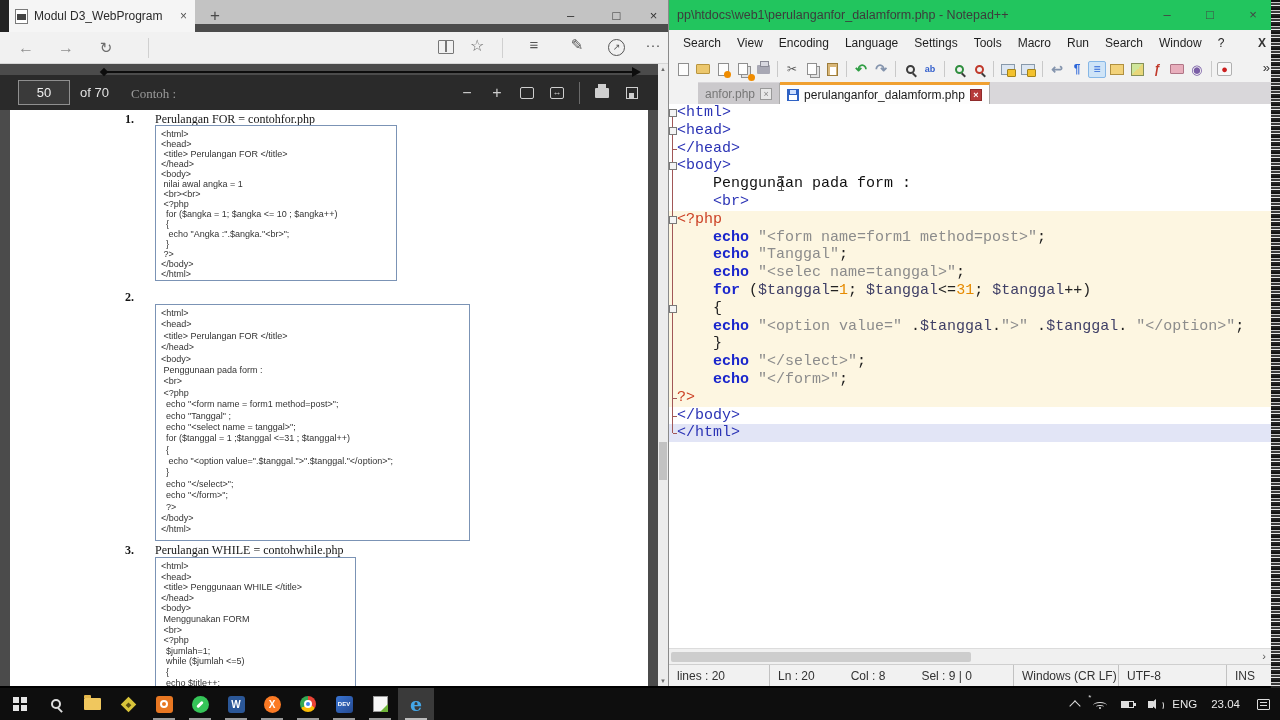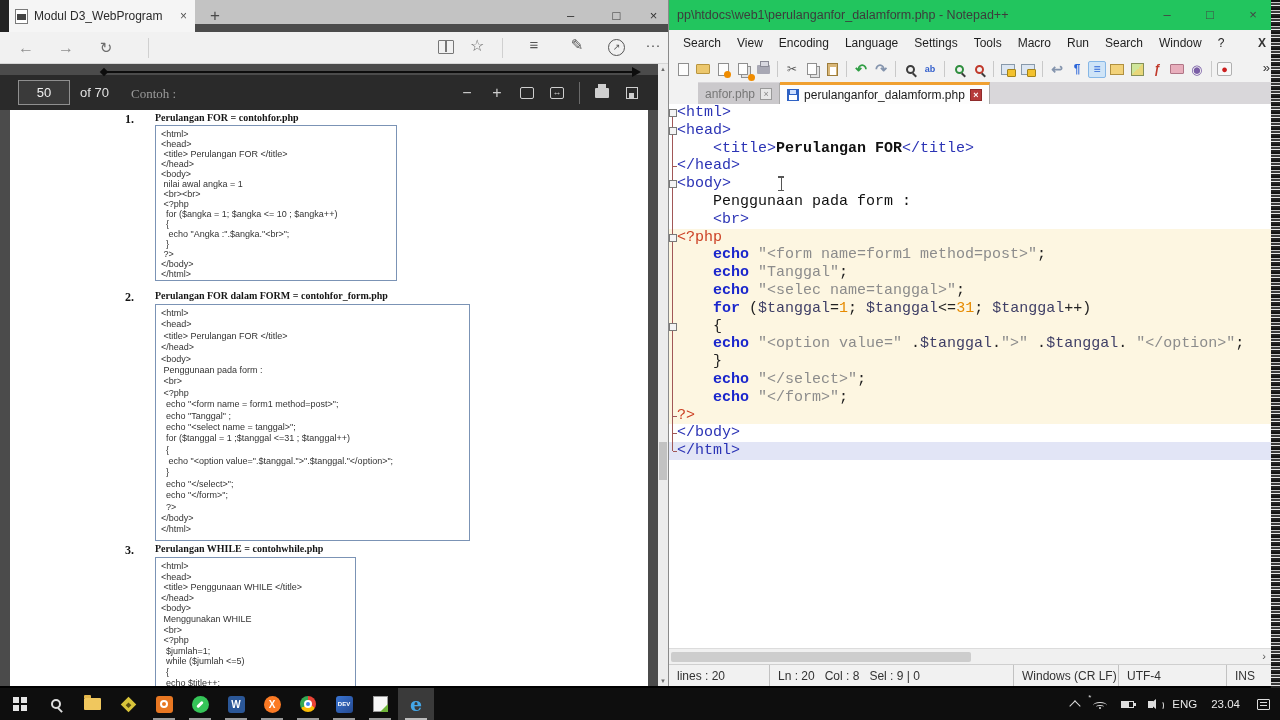--- a/index.html
+++ b/index.html
@@ -52,21 +52,21 @@
   .pdf-tools{position:absolute;right:18px;top:0;height:35px;display:flex;align-items:center;gap:14px;}
   .pdf-ti{color:#cfcfcf;font-size:16px;min-width:16px;text-align:center;display:flex;align-items:center;justify-content:center;}
   .pb-box{width:14px;height:12px;border:1.5px solid #cfcfcf;border-radius:2px;font-size:9px;line-height:9px;}
   .pb-print{width:14px;height:10px;background:#cfcfcf;position:relative;border-radius:1px;}
   .pb-print::before{content:"";position:absolute;left:3px;top:-4px;width:8px;height:4px;background:#cfcfcf;}
   .pb-save{width:12px;height:12px;border:1.5px solid #cfcfcf;position:relative;}
   .pb-save::after{content:"";position:absolute;left:2px;bottom:0;width:5px;height:5px;background:#cfcfcf;}
   .pdf-sep{width:1px;height:22px;background:#6a6a6a;}
   .pdf-page{position:absolute;left:10px;top:46px;width:638px;height:576px;background:#fff;overflow:hidden;}
   .p-item-num{position:absolute;font-family:"Liberation Serif",serif;font-weight:bold;font-size:12px;color:#151515;}
-  .p-item-h{position:absolute;font-family:"Liberation Serif",serif;font-weight:bold;font-size:10px;color:#151515;white-space:nowrap;}
+  .p-item-h{position:absolute;font-family:"Liberation Serif",serif;font-weight:normal;font-size:12px;color:#151515;white-space:nowrap;}
   .p-box{position:absolute;border:1px solid #7b93b5;background:#fff;padding:3px 5px;overflow:hidden;}
   .p-box div{white-space:pre;font-size:9px;color:#333;font-family:"Liberation Sans",sans-serif;}
   .e-scroll{position:absolute;right:0;top:0;width:10px;height:622px;background:#ececec;}
   .e-scr-ar{position:absolute;left:0;width:10px;height:10px;color:#6c6c6c;font-size:6px;text-align:center;line-height:10px;}
   .e-thumb{position:absolute;left:1px;top:378px;width:8px;height:38px;background:#c2c2c2;}
 
   
   #npp{left:668px;top:0;width:612px;height:686px;background:#f2f2f2;border-left:1px solid #8a8a8a;}
   .n-title{position:absolute;left:0;top:0;width:100%;height:30px;background:#22c55e;}
   .n-title-t{position:absolute;left:8px;top:0;line-height:30px;font-size:12.5px;color:#3c3c3c;white-space:nowrap;}
@@ -264,21 +264,20 @@
             <div style="height: 10px; line-height: 10px;"> &lt;?php</div>
             <div style="height: 10px; line-height: 10px;">  for ($angka = 1; $angka &lt;= 10 ; $angka++)</div>
             <div style="height: 10px; line-height: 10px;">  {</div>
             <div style="height: 10px; line-height: 10px;">   echo "Angka :".$angka."&lt;br&gt;";</div>
             <div style="height: 10px; line-height: 10px;">  }</div>
             <div style="height: 10px; line-height: 10px;"> ?&gt;</div>
             <div style="height: 10px; line-height: 10px;">&lt;/body&gt;</div>
             <div style="height: 10px; line-height: 10px;">&lt;/html&gt;</div>
           </div>
           <div class="p-item-num" style="left: 115px; top: 180px;">2.</div>
-          <div class="p-item-h" style="left: 145px; top: 180px;">Perulangan FOR dalam FORM = contohfor_form.php</div>
           <div class="p-box" style="left: 145px; top: 194px; width: 315px; height: 237px;">
             <div style="height: 11.4px; line-height: 11.4px;">&lt;html&gt;</div>
             <div style="height: 11.4px; line-height: 11.4px;">&lt;head&gt;</div>
             <div style="height: 11.4px; line-height: 11.4px;"> &lt;title&gt; Perulangan FOR &lt;/title&gt;</div>
             <div style="height: 11.4px; line-height: 11.4px;">&lt;/head&gt;</div>
             <div style="height: 11.4px; line-height: 11.4px;">&lt;body&gt;</div>
             <div style="height: 11.4px; line-height: 11.4px;"> Penggunaan pada form :</div>
             <div style="height: 11.4px; line-height: 11.4px;"> &lt;br&gt;</div>
             <div style="height: 11.4px; line-height: 11.4px;"> &lt;?php</div>
             <div style="height: 11.4px; line-height: 11.4px;">  echo "&lt;form name = form1 method=post&gt;";</div>
@@ -295,21 +294,21 @@
             <div style="height: 11.4px; line-height: 11.4px;">&lt;/html&gt;</div>
           </div>
           <div class="p-item-num" style="left: 115px; top: 433px;">3.</div>
           <div class="p-item-h" style="left: 145px; top: 433px;">Perulangan WHILE = contohwhile.php</div>
           <div class="p-box" style="left: 145px; top: 447px; width: 201px; height: 200px;">
             <div style="height: 10.6px; line-height: 10.6px;">&lt;html&gt;</div>
             <div style="height: 10.6px; line-height: 10.6px;">&lt;head&gt;</div>
             <div style="height: 10.6px; line-height: 10.6px;"> &lt;title&gt; Penggunaan WHILE &lt;/title&gt;</div>
             <div style="height: 10.6px; line-height: 10.6px;">&lt;/head&gt;</div>
             <div style="height: 10.6px; line-height: 10.6px;">&lt;body&gt;</div>
-            <div style="height: 10.6px; line-height: 10.6px;"> Menggunakan WHILE</div>
+            <div style="height: 10.6px; line-height: 10.6px;"> Menggunakan FORM</div>
             <div style="height: 10.6px; line-height: 10.6px;"> &lt;br&gt;</div>
             <div style="height: 10.6px; line-height: 10.6px;"> &lt;?php</div>
             <div style="height: 10.6px; line-height: 10.6px;">  $jumlah=1;</div>
             <div style="height: 10.6px; line-height: 10.6px;">  while ($jumlah &lt;=5)</div>
             <div style="height: 10.6px; line-height: 10.6px;">  {</div>
             <div style="height: 10.6px; line-height: 10.6px;">  echo $title++;</div>
           </div>
         </div>
       <div class="e-scroll">
         <div class="e-scr-ar" style="top:0;">▲</div>
@@ -435,21 +434,20 @@
           <span>perulanganfor_dalamform.php</span>
           <div class="n-tab-x">×</div>
         </div>
       </div>
     <div class="n-ed" id="n-code">
       <div class="ibeam">
           <span></span>
         </div>
     <div class="cl"><div class="fold f-box f-first"></div><span class="tk-tag">&lt;html&gt;</span></div>
         <div class="cl"><div class="fold f-box"></div><span class="tk-tag">&lt;head&gt;</span></div>
-        <div class="cl"><div class="fold "></div><span class="tk-tag">    &lt;title&gt;</span><span class="tk-b">Perulangan FOR</span><span class="tk-tag">&lt;/title&gt;</span></div>
         <div class="cl"><div class="fold f-tick"><i class="tickbar"></i></div><span class="tk-tag">&lt;/head&gt;</span></div>
         <div class="cl"><div class="fold f-box"></div><span class="tk-tag">&lt;body&gt;</span></div>
         <div class="cl"><div class="fold "></div><span class="tk-txt">    Penggunaan pada form :</span></div>
         <div class="cl"><div class="fold "></div><span class="tk-tag">    &lt;br&gt;</span></div>
         <div class="cl bg-php"><div class="fold f-box"></div><span class="tk-php">&lt;?php</span></div>
         <div class="cl bg-php"><div class="fold "></div><span class="tk-kw">    echo</span><span class="tk-str"> "&lt;form name=form1 method=post&gt;"</span><span class="tk-pun">;</span></div>
         <div class="cl bg-php"><div class="fold "></div><span class="tk-kw">    echo</span><span class="tk-str"> "Tanggal"</span><span class="tk-pun">;</span></div>
         <div class="cl bg-php"><div class="fold "></div><span class="tk-kw">    echo</span><span class="tk-str"> "&lt;selec name=tanggal&gt;"</span><span class="tk-pun">;</span></div>
         <div class="cl bg-php"><div class="fold "></div><span class="tk-kw">    for</span><span class="tk-pun"> (</span><span class="tk-var">$tanggal</span><span class="tk-pun">=</span><span class="tk-num">1</span><span class="tk-pun">; </span><span class="tk-var">$tanggal</span><span class="tk-pun">&lt;=</span><span class="tk-num">31</span><span class="tk-pun">; </span><span class="tk-var">$tanggal</span><span class="tk-pun">++)</span></div>
         <div class="cl bg-php"><div class="fold f-box"></div><span class="tk-pun">    {</span></div>
@@ -460,27 +458,27 @@
         <div class="cl bg-php"><div class="fold f-tick"><i class="tickbar"></i></div><span class="tk-php">?&gt;</span></div>
         <div class="cl"><div class="fold f-tick"><i class="tickbar"></i></div><span class="tk-tag">&lt;/body&gt;</span></div>
         <div class="cl bg-cur"><div class="fold f-tick f-last"><i class="tickbar"></i></div><span class="tk-tag">&lt;/html&gt;</span></div>
       </div>
     <div class="n-hscr">
       <div class="n-hthumb"></div>
       <span class="n-har">›</span>
     </div>
     <div class="n-status">
       <div class="n-st" style="width:100px;">lines : 20</div>
-      <div class="n-st" style="width:244px;gap:10px;">
+      <div class="n-st" style="width:244px;gap:36px;">
         <span>Ln : 20</span>
         <span>Col : 8</span>
         <span>Sel : 9 | 0</span>
       </div>
       <div class="n-st" style="width:105px;">Windows (CR LF)</div>
-      <div class="n-st" style="width:108px;">UTF-4</div>
+      <div class="n-st" style="width:108px;">UTF-8</div>
       <div class="n-st" style="flex:1;">INS</div>
     </div>
   </div>
 
   <div id="taskbar" class="abs">
     <div class="tb-apps" id="tb-apps">
         <div class="tb-app">
           <div class="ta-start">
             <i></i>
             <i></i>

